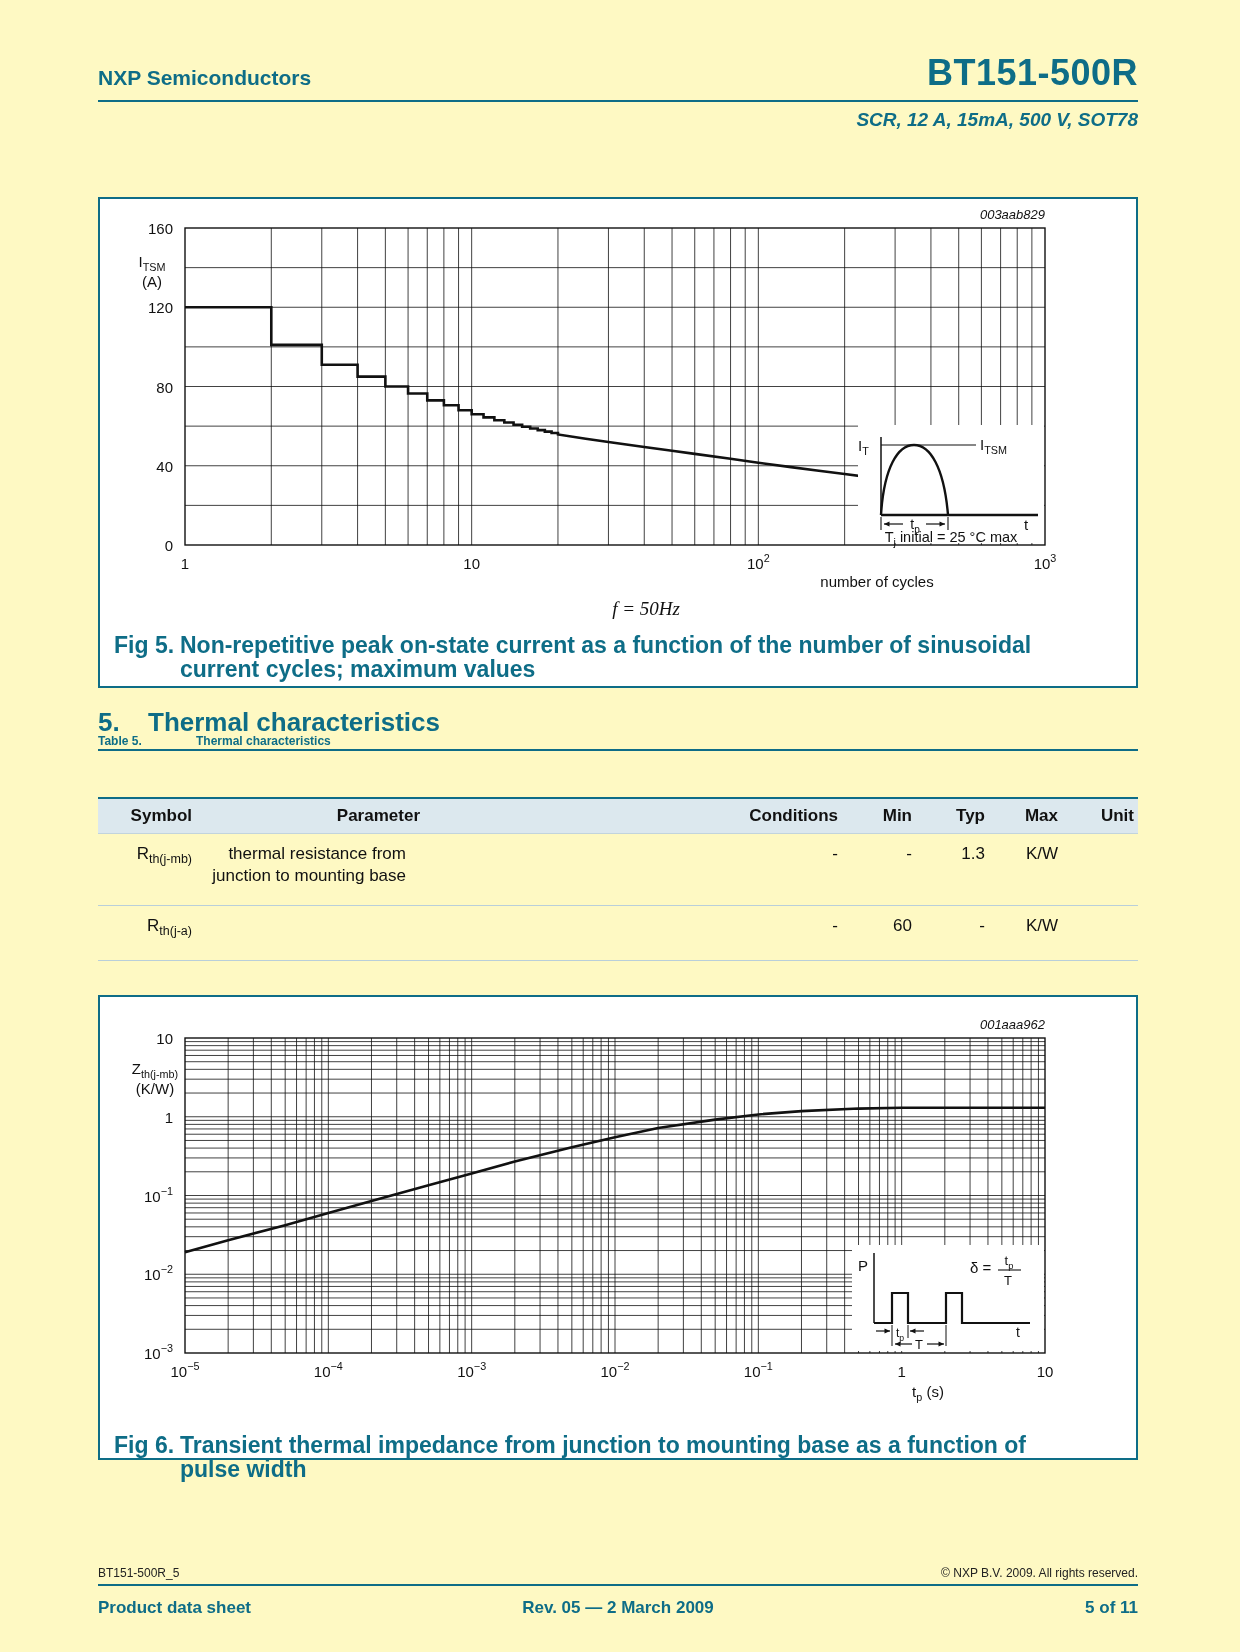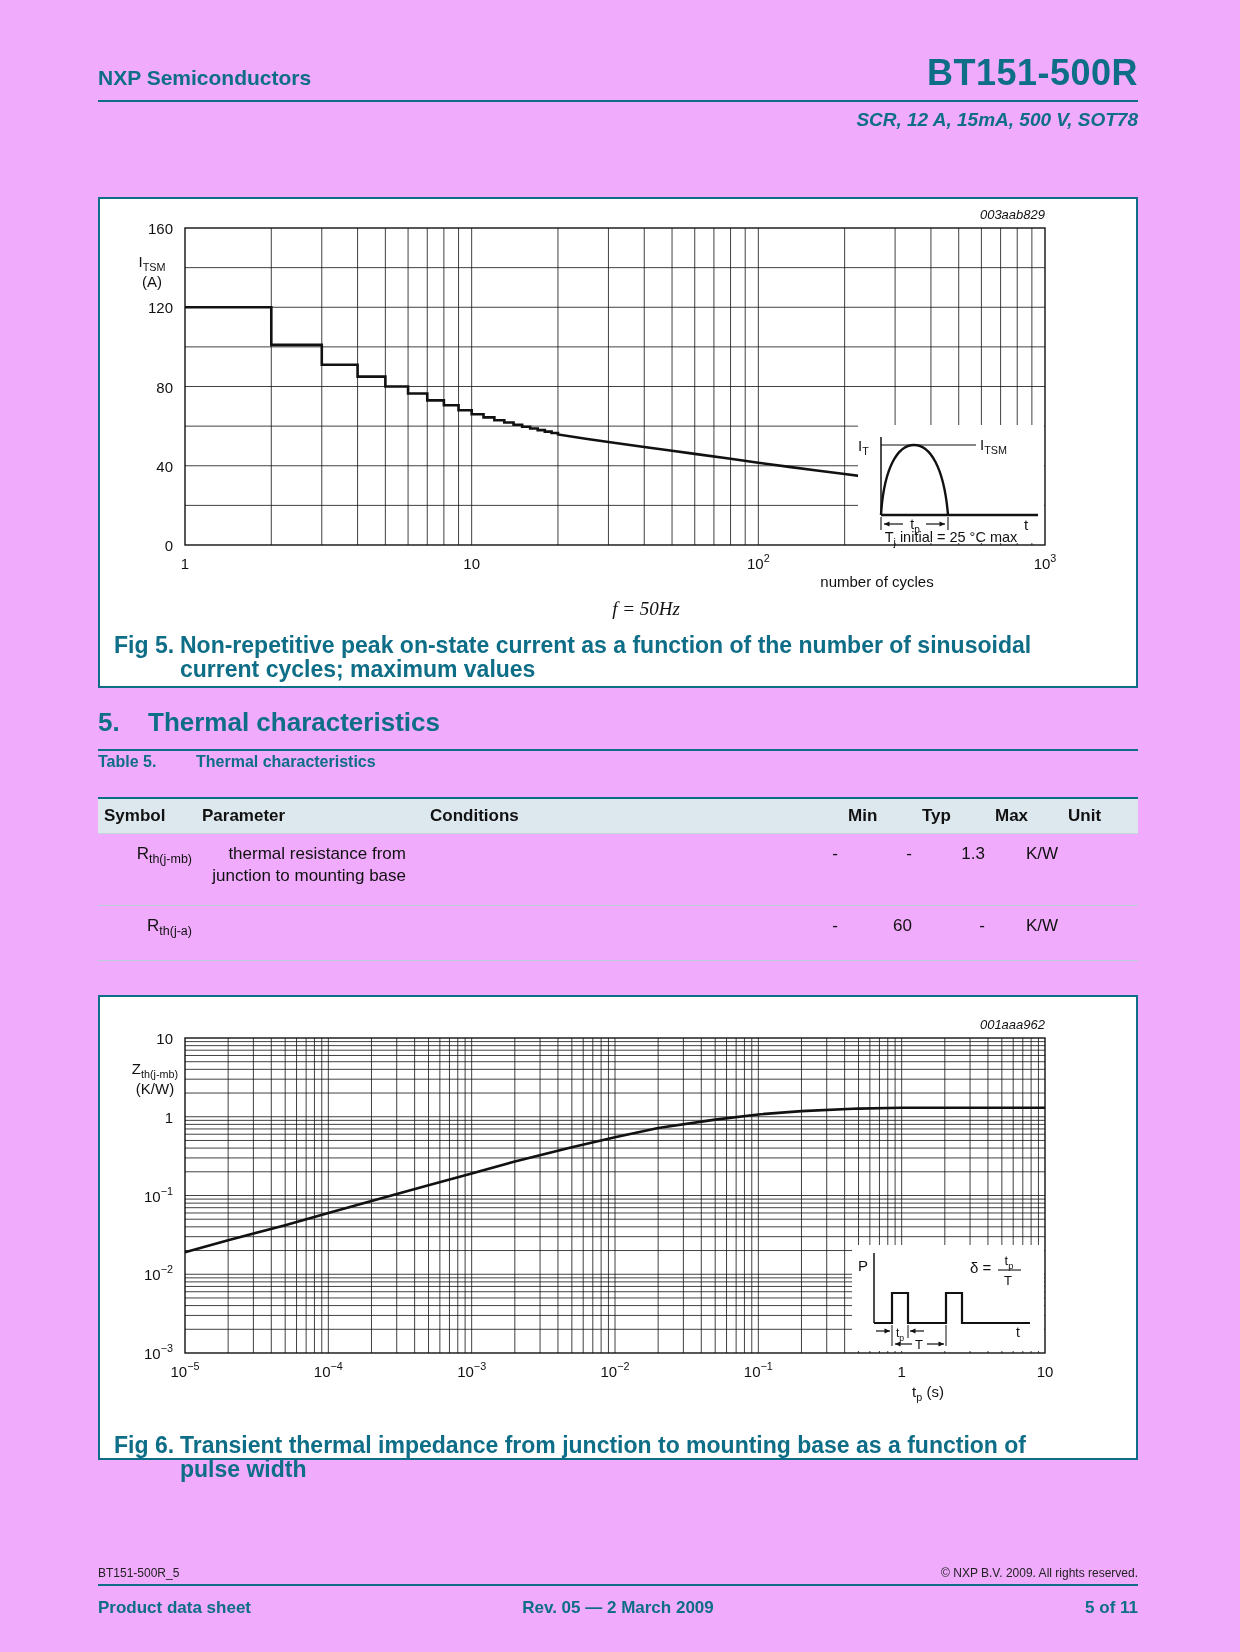--- a/index.html
+++ b/index.html
@@ -1,16 +1,16 @@
 <!DOCTYPE html>
 <html><head>
 <meta charset="utf-8">
 <style>
   html,body{margin:0;padding:0;background:#fff;}
-  .page{position:relative;width:1240px;height:1652px;background:#f0abfc;overflow:hidden;
+  .page{position:relative;width:1240px;height:1652px;background:#fef9c3;overflow:hidden;
         font-family:"Liberation Sans",sans-serif;color:#111;}
   .teal{color:#0e6d87;}
   
   .hdr-vendor{position:absolute;left:98px;top:66px;font-size:21px;font-weight:bold;}
   .hdr-product{position:absolute;right:102px;top:52px;font-size:36px;font-weight:bold;letter-spacing:.5px;}
   .hdr-rule{position:absolute;left:98px;right:102px;top:100px;height:2px;background:#0e6d87;}
   .hdr-sub{position:absolute;right:102px;top:109px;font-size:19px;font-weight:bold;font-style:italic;}
   
   .figbox{position:absolute;left:98px;width:1040px;border:2px solid #0e6d87;background:#fff;box-sizing:border-box;}
   .figbox.f5{top:197px;height:491px;}
@@ -22,26 +22,26 @@
   .figcap{position:absolute;left:14px;display:flex;font-size:23px;font-weight:bold;color:#0e6d87;line-height:24px;}
   .figcap.f5cap{top:434px;}
   .figcap.f6cap{top:436px;}
   .figcap .lbl{flex:0 0 66px;}
   .figcap .txt{width:880px;}
   
   .sec-head{position:absolute;left:98px;top:707px;width:1040px;font-size:26px;font-weight:bold;color:#0e6d87;}
   .sec-head .num{display:inline-block;width:50px;}
   .sec-rule{position:absolute;left:98px;right:102px;top:749px;height:2px;background:#0e6d87;}
   
-  .tbl-title{position:absolute;left:98px;top:753px;font-size:16px;font-weight:bold;color:#0e6d87;}
+  .tbl-title{position:absolute;left:98px;top:734px;font-size:12px;font-weight:bold;color:#0e6d87;}
   .tbl-title .t2{position:absolute;left:98px;white-space:nowrap;}
   .tbl{position:absolute;left:98px;top:797px;width:1040px;font-size:17px;}
   .trow{display:grid;grid-template-columns:98px 228px 418px 74px 73px 73px 76px;}
   .thead{background:#dce8ee;border-top:2px solid #0e6d87;border-bottom:1px solid #c2d4dc;}
-  .thead .td{font-weight:bold;padding:7px 4px 7px 6px;}
+  .thead .td{font-weight:bold;padding:7px 4px 7px 6px;text-align:right;}
   .tbody{border-bottom:1px solid #b9cfda;text-align:right;}
   .tbody .td{padding:9px 18px 18px 5px;line-height:22px;}
   .tbody .td.nw{padding-right:4px;}
   sub{font-size:12.5px;}
   .link{color:#0000dd;text-decoration:underline;cursor:pointer;}
   
   .ft-doc{position:absolute;left:98px;top:1566px;font-size:12px;color:#222;}
   .ft-copy{position:absolute;right:102px;top:1566px;font-size:12px;color:#222;}
   .ft-rule{position:absolute;left:98px;right:102px;top:1584px;height:2px;background:#0e6d87;}
   .ft-row{position:absolute;left:98px;right:102px;top:1598px;font-size:17px;font-weight:bold;color:#0e6d87;}

